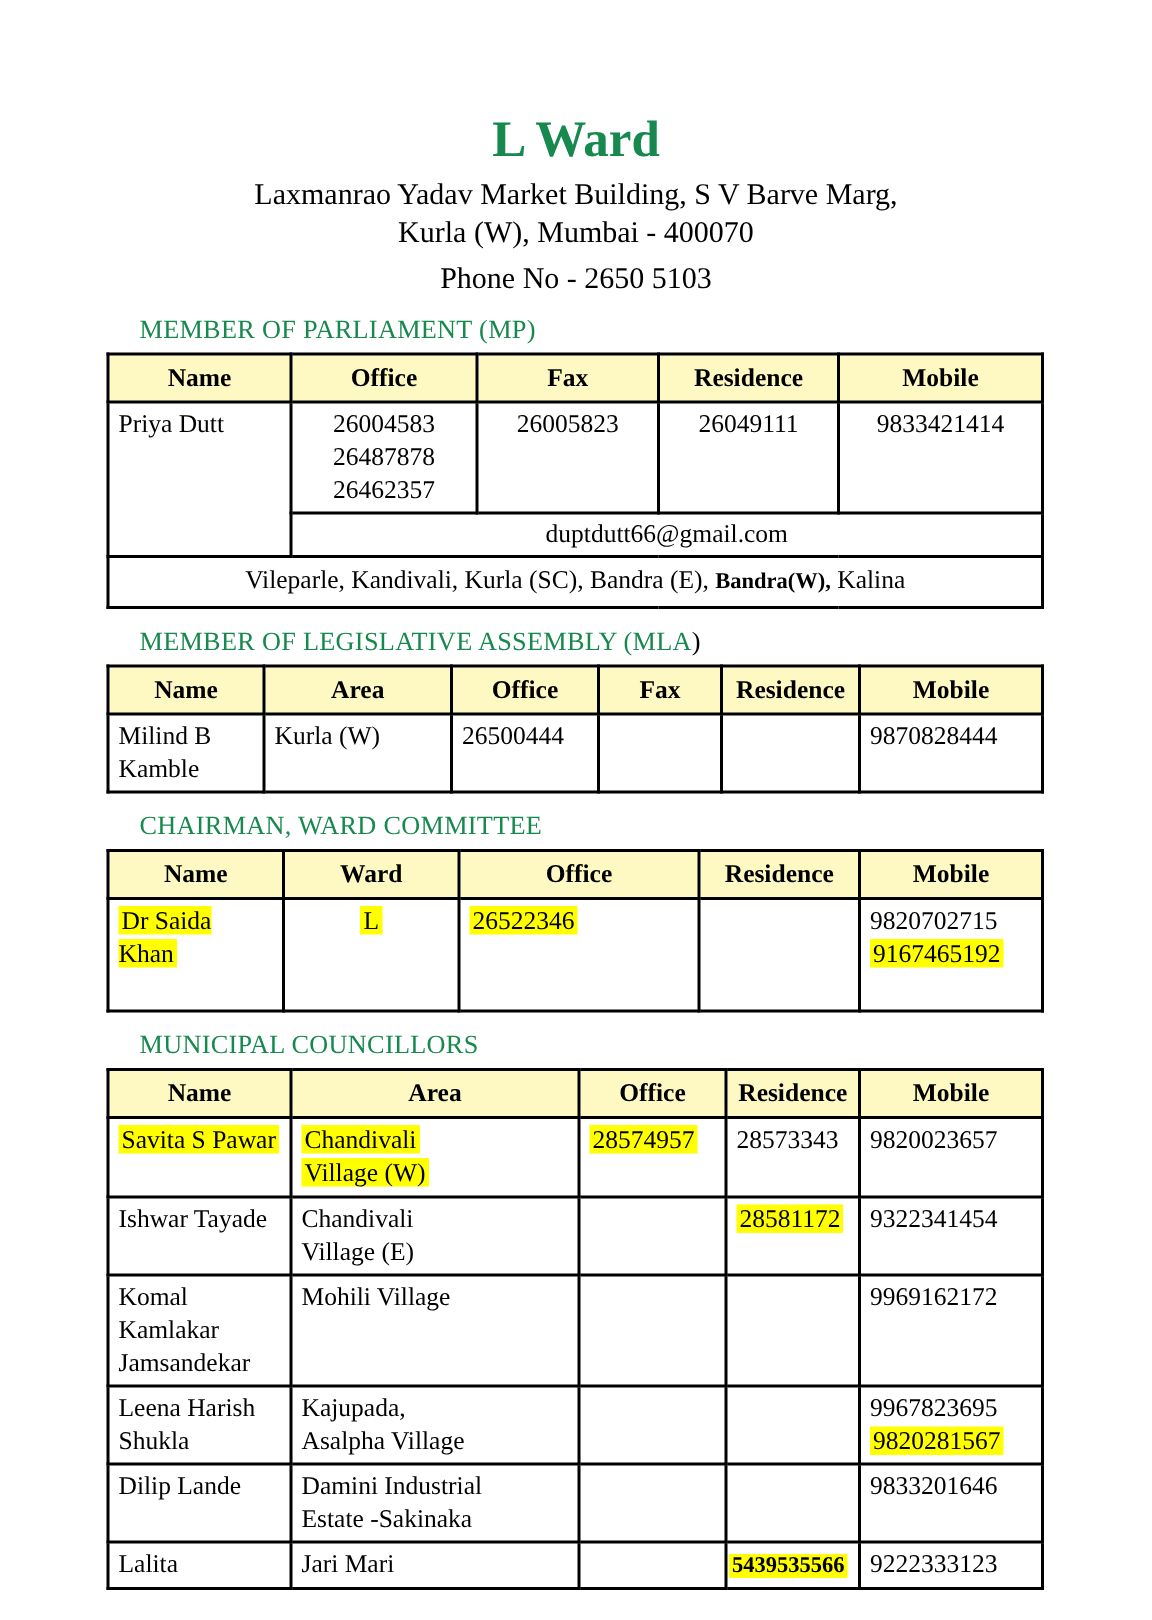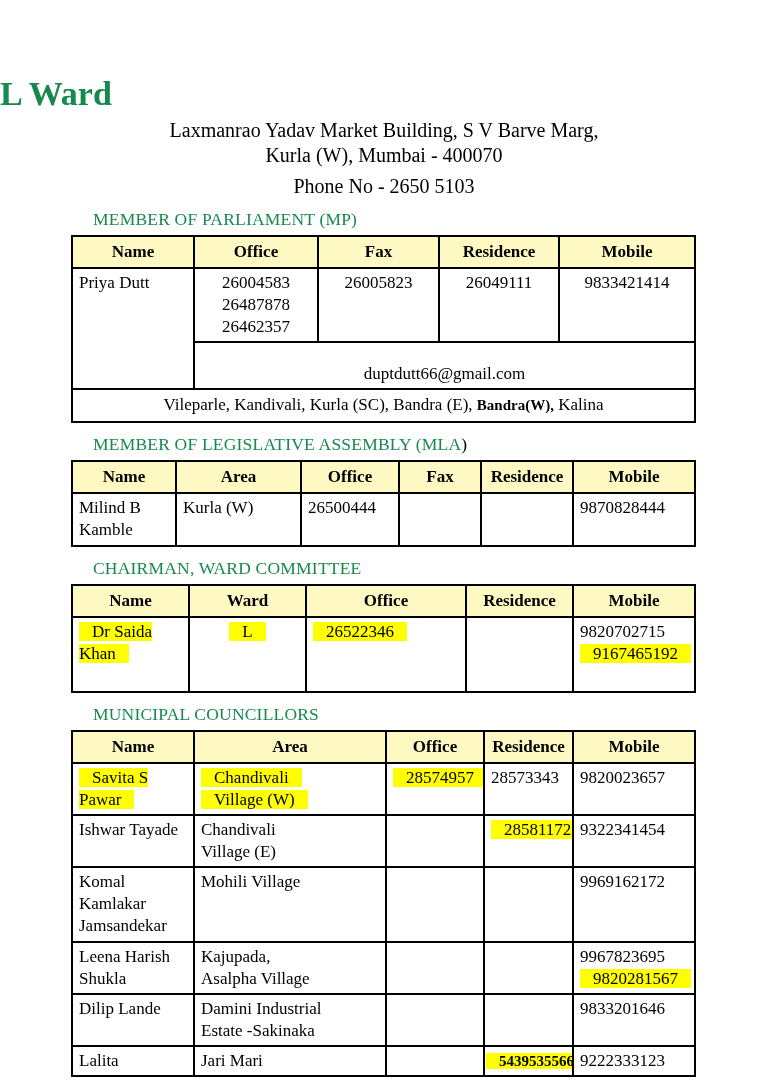--- a/index.html
+++ b/index.html
@@ -3,21 +3,21 @@
 <meta charset="utf-8">
 <style>
   html,body{margin:0;padding:0;background:#fff;}
   body{
     width:768px;min-height:1080px;
     font-family:"Liberation Serif","DejaVu Serif",serif;
     color:#000;
   }
   .page{padding-top:76px;}
   .doc-title{
-    margin:0;text-align:left;
+    margin:0;text-align:center;
     font-size:34px;font-weight:bold;color:#17894e;line-height:1.05;
   }
   .addr{margin:0;text-align:center;font-size:20px;line-height:1.25;}
   .addr-block{margin-top:6px;}
   .phone{margin:7px 0 0 0;text-align:center;font-size:20px;}
   .content{width:625px;margin:0 0 0 71px;}
   .sec-heading{
     margin:11px 0 5px 22px;
     font-size:17.5px;font-weight:normal;color:#17894e;letter-spacing:0.2px;
   }
@@ -31,23 +31,23 @@
     padding:3px 6px;
     vertical-align:top;
     overflow:hidden;
   }
   th{
     background:#fef9c3;
     font-weight:bold;text-align:center;
     padding-top:4px;padding-bottom:4px;
   }
   td.c{text-align:center;}
-  td.email-cell{text-align:center;padding-top:20px;padding-bottom:3px;margin-top:36px;}
+  td.email-cell{text-align:center;padding-top:2px;padding-bottom:3px;margin-top:36px;}
   td.const-cell{text-align:center;padding-top:4px;padding-bottom:5px;}
-  .hl{background:#ffff00;padding:0 13px;}
+  .hl{background:#ffff00;padding:0 2px;}
   .small-txt{font-size:15px;font-weight:bold;}
   .mp-office div{text-align:center;}
 </style>
 </head>
 <body>
 
 <div class="page">
 
   <h1 class="doc-title">L Ward</h1>
   <div class="addr-block">

